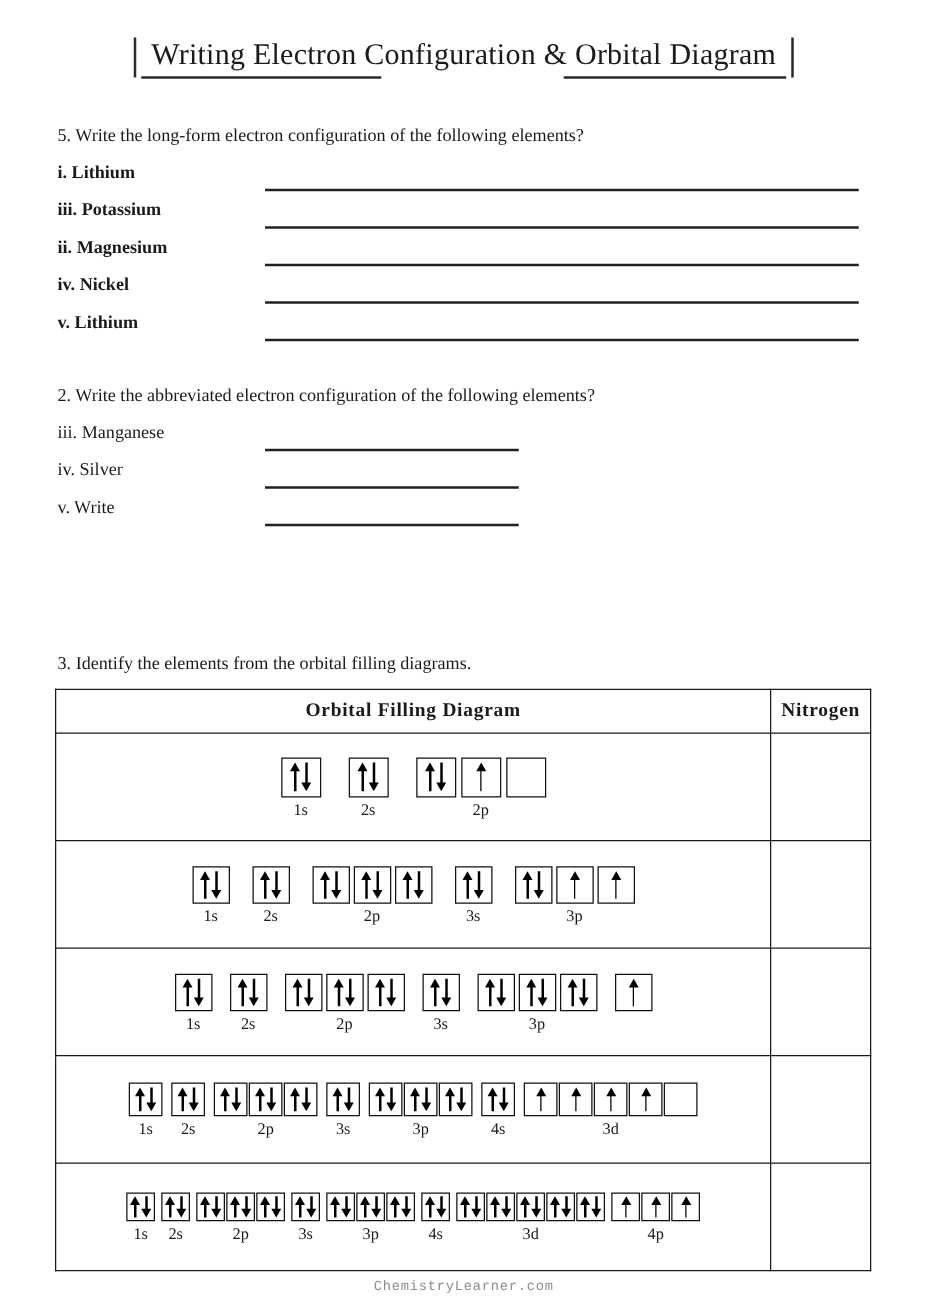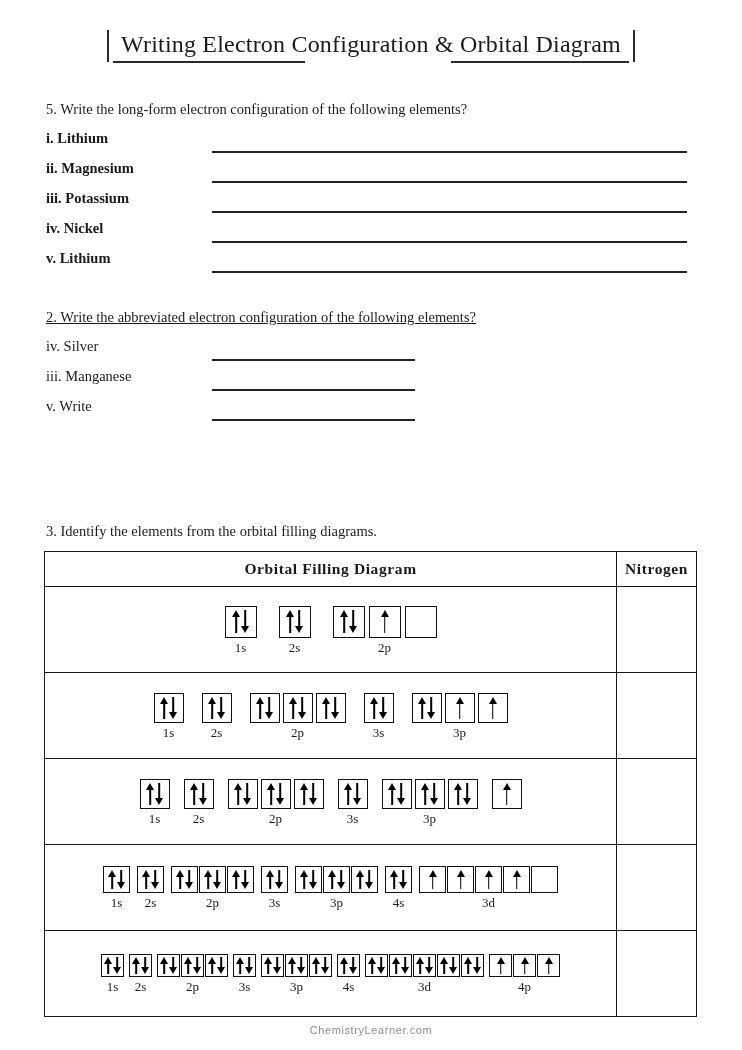--- a/index.html
+++ b/index.html
@@ -34,21 +34,21 @@
   .q { position:absolute; left:46px; font-size:14.5px; }
   .q-head { font-size:14.5px; }
   .item-row { position:relative; height:30px; }
   .item-label { position:absolute; left:0; top:0; font-size:14.5px; white-space:nowrap; }
   .blank { position:absolute; height:1.5px; background:#222; }
 
   #q1 { top:101px; }
   #q1 .item-row { height:30px;font-weight:bold; }
   #q1 .blank { left:166px; width:475px; top:21px; }
 
-  #q2 { top:309px;text-decoration:underline; }
+  #q2 { top:309px; }
   #q2 .item-row { height:30px; }
   #q2 .blank { left:166px; width:203px; top:21px; }
 
   #q3 { top:523px; }
 
   
   .tbl {
     position:absolute; left:44px; top:551px;
     width:653px;
     border-collapse:collapse;
@@ -84,21 +84,21 @@
   .arw .head { position:absolute; left:50%; transform:translateX(-50%); width:0; height:0; }
   .arw.up .head   { top:0; border-left:4.2px solid transparent; border-right:4.2px solid transparent; border-bottom:7px solid #000; }
   .arw.down .head { bottom:0; border-left:4.2px solid transparent; border-right:4.2px solid transparent; border-top:7px solid #000; }
   .arw.up .stem   { top:5px; bottom:0; width:1.6px; }
   .arw.down .stem { top:0; bottom:5px; width:1.6px; }
 
   
   .footer {
     position:absolute; left:0; top:1024px; width:742px;
     text-align:center; font-size:11px; color:#8d8d8d;
-    font-family:Liberation Sans, sans-serif;
+    font-family:Liberation Mono, monospace;
     letter-spacing:0.6px;
   }
 </style>
 </head>
 <body>
 
 <div class="title-wrap">
   <div class="title-inner">
     <span class="tick left"></span>
     <span class="tick right"></span>
@@ -109,46 +109,46 @@
 </div>
 
 <div class="q" id="q1">
   <div class="q-head">5. Write the long-form electron configuration of the following elements?</div>
   <div style="height:12px"></div>
   <div class="item-row">
     <span class="item-label">i. Lithium</span>
     <span class="blank"></span>
   </div>
   <div class="item-row">
-    <span class="item-label">ii. Magnesium</span>
+    <span class="item-label">iii. Potassium</span>
     <span class="blank"></span>
   </div>
   <div class="item-row">
-    <span class="item-label">iii. Potassium</span>
+    <span class="item-label">ii. Magnesium</span>
     <span class="blank"></span>
   </div>
   <div class="item-row">
     <span class="item-label">iv. Nickel</span>
     <span class="blank"></span>
   </div>
   <div class="item-row">
     <span class="item-label">v. Lithium</span>
     <span class="blank"></span>
   </div>
 </div>
 
 <div class="q" id="q2">
   <div class="q-head">2. Write the abbreviated electron configuration of the following elements?</div>
   <div style="height:12px"></div>
   <div class="item-row">
-    <span class="item-label">iv. Silver</span>
+    <span class="item-label">iii. Manganese</span>
     <span class="blank"></span>
   </div>
   <div class="item-row">
-    <span class="item-label">iii. Manganese</span>
+    <span class="item-label">iv. Silver</span>
     <span class="blank"></span>
   </div>
   <div class="item-row">
     <span class="item-label">v. Write</span>
     <span class="blank"></span>
   </div>
 </div>
 
 <div class="q" id="q3">
   <div class="q-head">3. Identify the elements from the orbital filling diagrams.</div>

